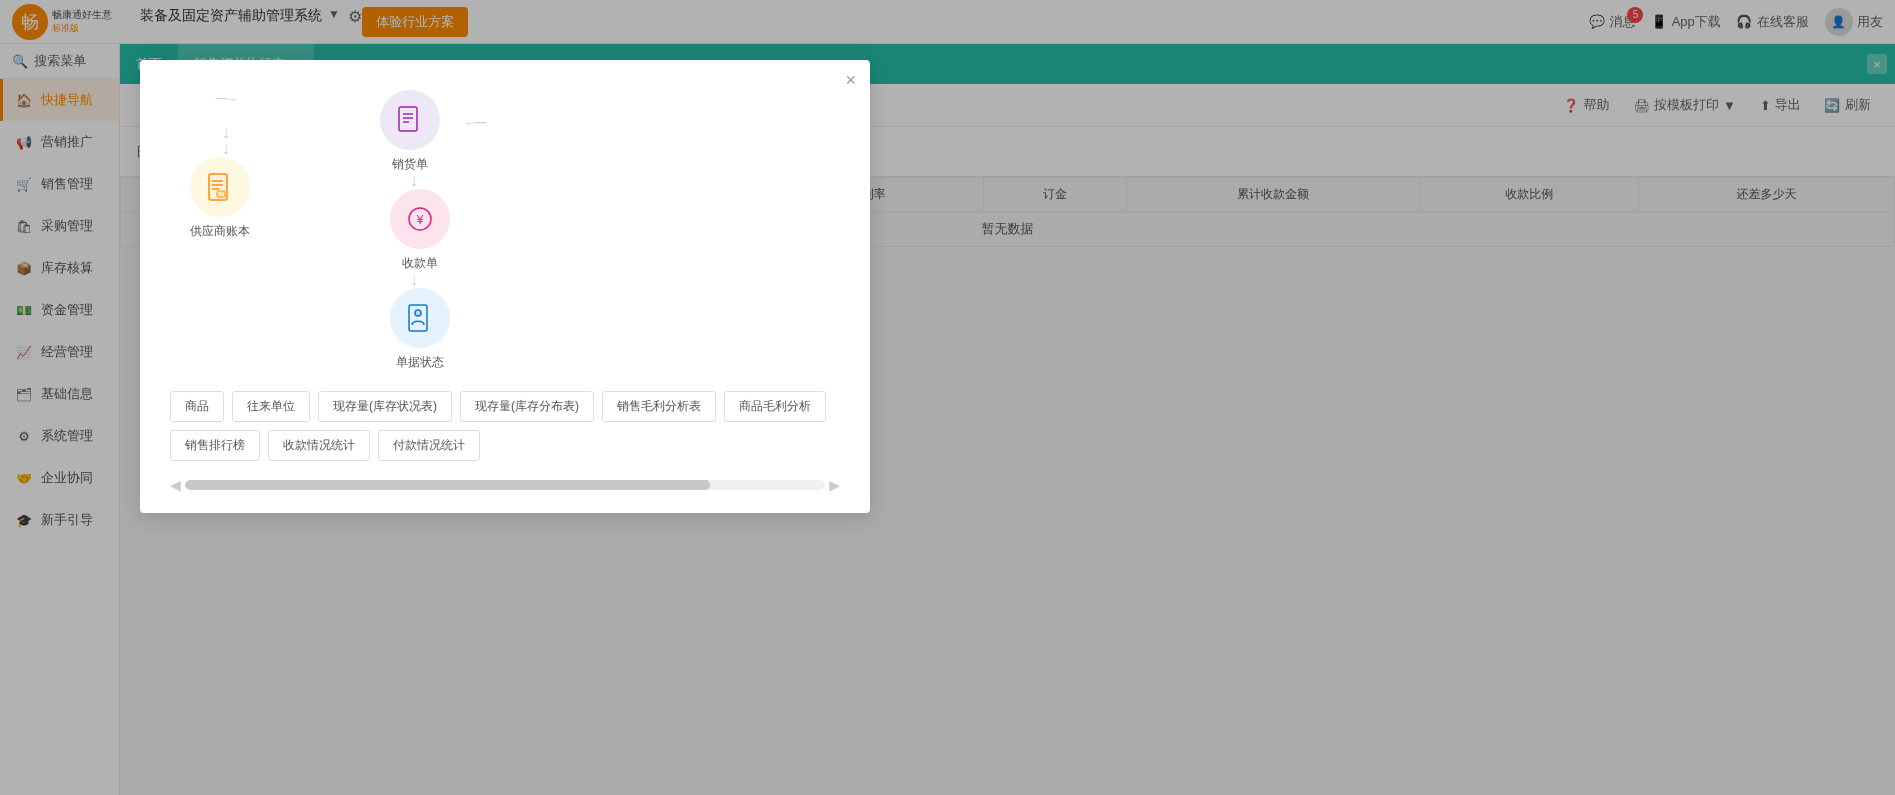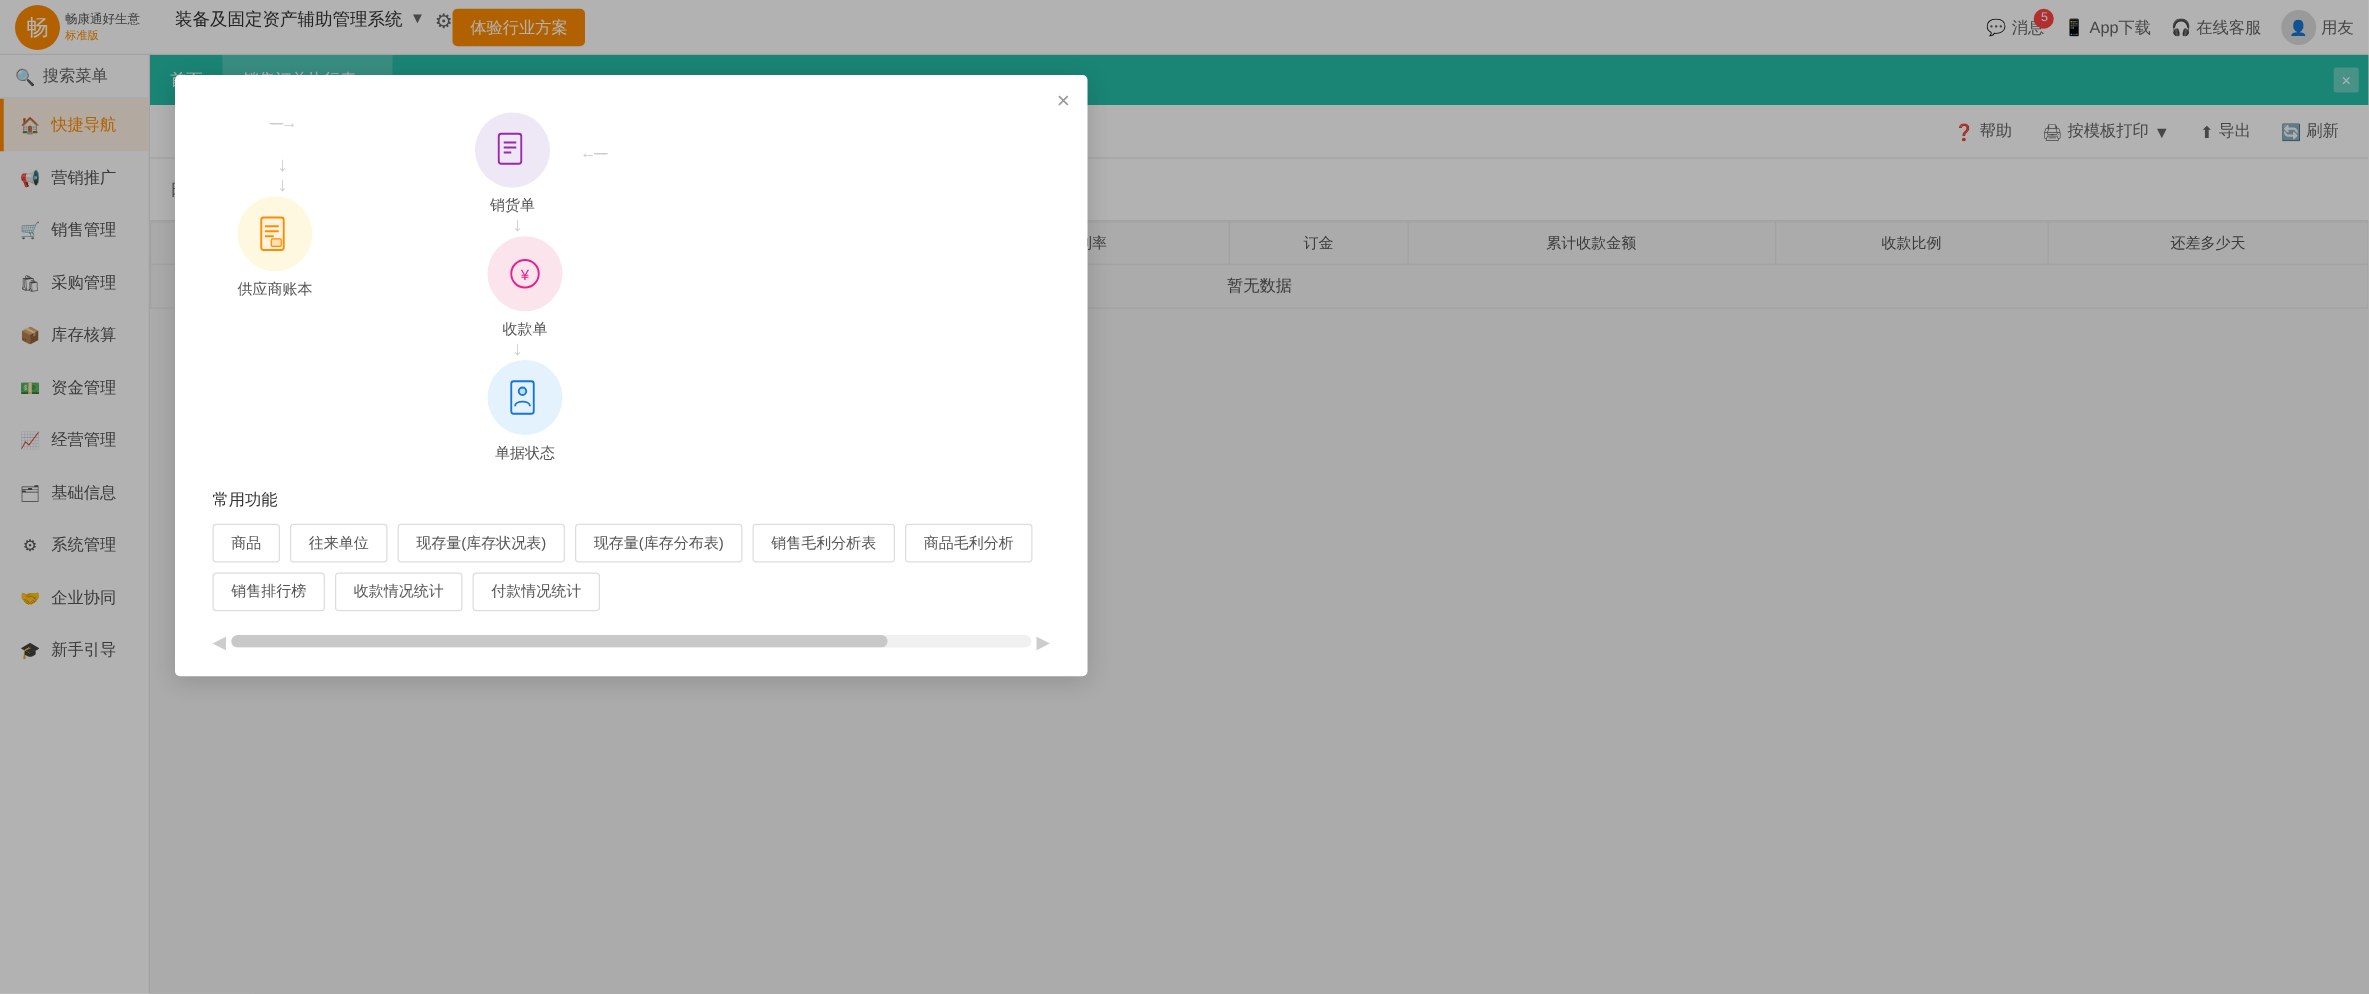--- a/index.html
+++ b/index.html
@@ -325,21 +325,20 @@
                       <path d="M7 22 C7 17 19 17 19 22" stroke="#1976d2" stroke-width="1.5" fill="none"></path>
                     </svg>
                 </div>
                 <span class="flow-label">单据状态</span>
               </div>
             </div>
           </div>
         </div>
 
         <div class="common-functions">
-          <div class="common-title">常用功能</div>
           <div class="func-buttons">
           <button class="func-btn">商品</button>
               <button class="func-btn">往来单位</button>
               <button class="func-btn">现存量(库存状况表)</button>
               <button class="func-btn">现存量(库存分布表)</button>
               <button class="func-btn">销售毛利分析表</button>
               <button class="func-btn">商品毛利分析</button>
               <button class="func-btn">销售排行榜</button>
               <button class="func-btn">收款情况统计</button>
               <button class="func-btn">付款情况统计</button>

